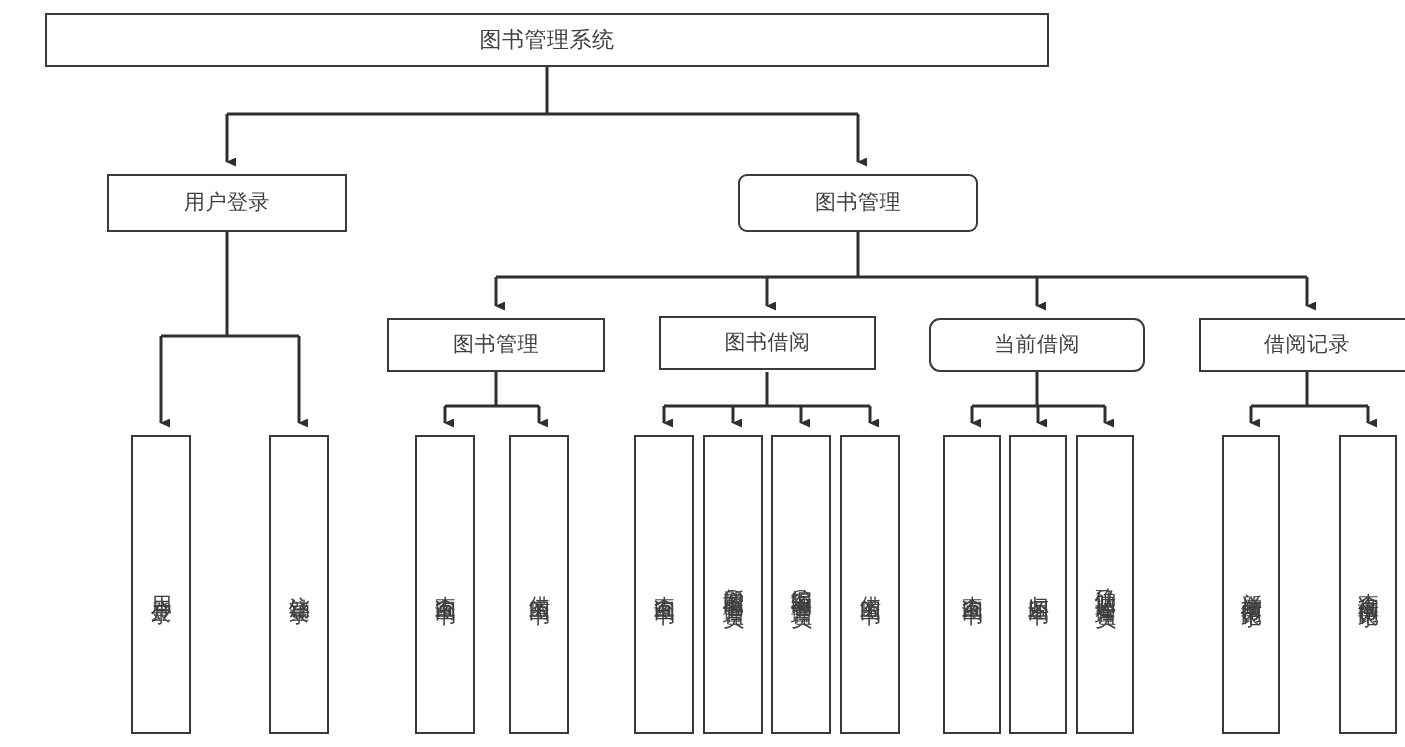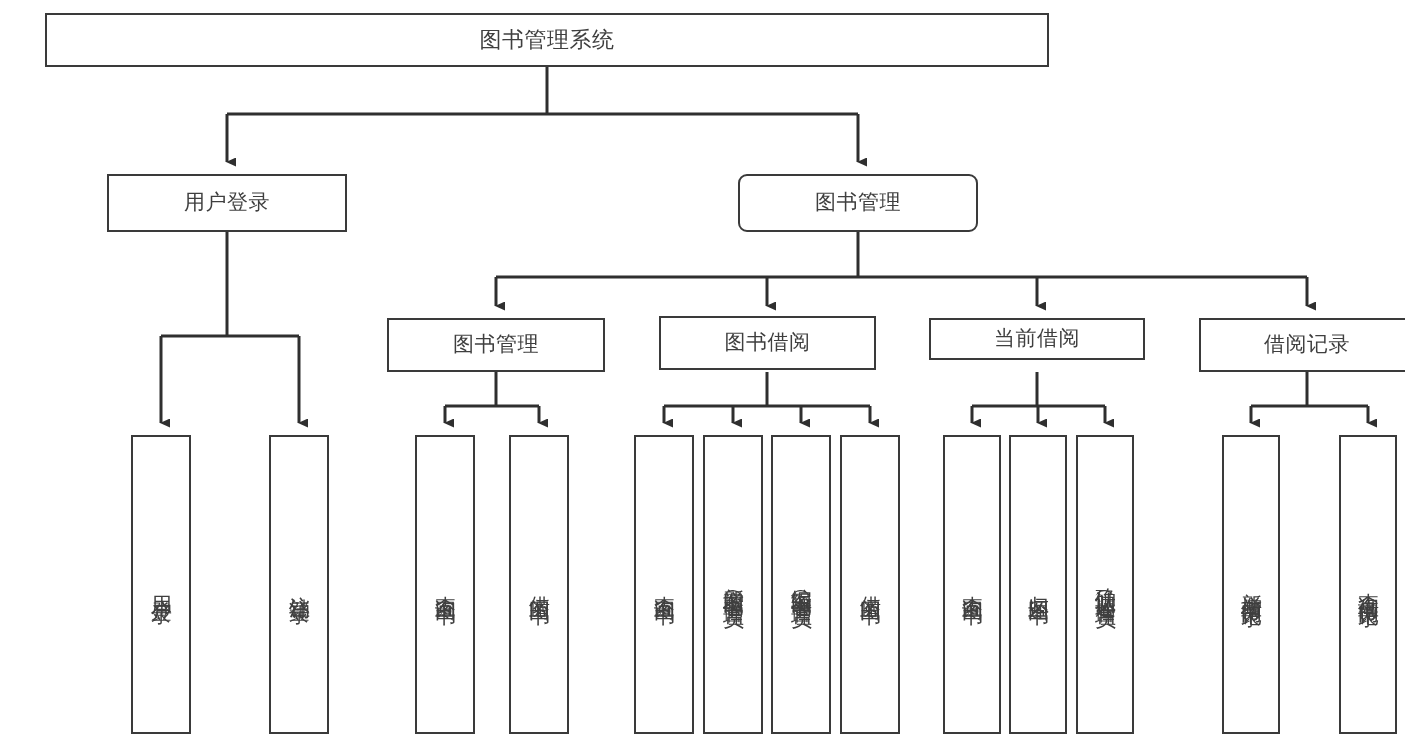--- a/index.html
+++ b/index.html
@@ -135,21 +135,21 @@
   <div class="node horiz" style="left: 711px; top: 174px; width: 240px; height: 58px; border-radius: 9px;">
     <span class="node-label">图书管理</span>
   </div>
 
   <div class="node horiz" style="left: 360px; top: 318px; width: 218px; height: 54px;">
     <span class="node-label">图书管理</span>
   </div>
   <div class="node horiz" style="left: 632px; top: 316px; width: 217px; height: 54px;">
     <span class="node-label">图书借阅</span>
   </div>
-  <div class="node horiz" style="left: 902px; top: 318px; width: 216px; height: 42px;">
+  <div class="node horiz" style="left: 902px; top: 318px; width: 216px; height: 54px; border-radius: 11px;">
     <span class="node-label">当前借阅</span>
   </div>
   <div class="node horiz" style="left: 1172px; top: 318px; width: 216px; height: 54px;">
     <span class="node-label">借阅记录</span>
   </div>
 
   <div class="node vert" style="left: 104px; top: 435px; width: 60px; height: 299px;">
     <span class="node-label">用户登录</span>
   </div>
   <div class="node vert" style="left: 242px; top: 435px; width: 60px; height: 299px;">

